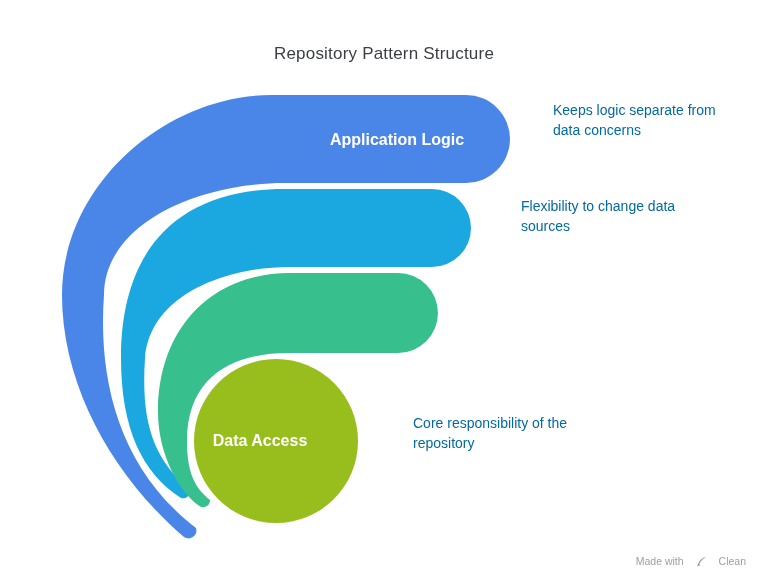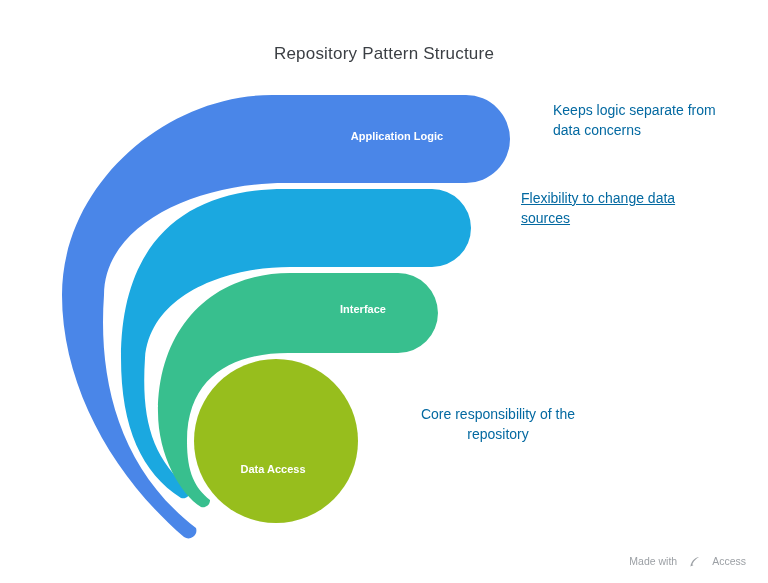--- a/index.html
+++ b/index.html
@@ -7,33 +7,33 @@
     position:relative;width:768px;height:583px;background:#ffffff;
     font-family:"Liberation Sans",sans-serif;overflow:hidden;
   }
   .title{
     position:absolute;top:44px;left:0;width:100%;text-align:center;
     font-size:17px;color:#3b3f44;letter-spacing:.2px;
   }
   .shapes{position:absolute;top:0;left:0;}
   .layer-label{
     position:absolute;color:#ffffff;font-weight:bold;text-align:center;
-    font-size:11px;line-height:1.35;
+    font-size:16px;line-height:1.35;
   }
   .label-app{left:297px;top:129px;width:200px;}
   .label-dsa{left:300px;top:205px;width:160px;}
   .label-if{left:288px;top:302px;width:150px;}
-  .label-da{left:193px;top:430px;width:160px;margin-top:32px;}
+  .label-da{left:180px;top:430px;width:160px;}
   .annotation{
     position:absolute;font-size:14px;color:#0369a1;line-height:1.42;
   }
   .ann-1{left:553px;top:101px;width:175px;}
-  .ann-2{left:521px;top:189px;width:172px;text-decoration:underline;}
+  .ann-2{left:521px;top:197px;width:172px;}
   .ann-3{left:487px;top:275px;width:175px;}
-  .ann-4{left:413px;top:405px;width:170px;text-align:center;}
+  .ann-4{left:413px;top:414px;width:170px;}
   .credit{
     position:absolute;right:22px;bottom:16px;display:flex;align-items:center;
     gap:12px;font-size:10.5px;color:#9ca0a5;
   }
   .credit .pen{display:inline-block;line-height:0;}
 </style>
 </head>
 <body>
 
 <div class="canvas">
@@ -60,30 +60,29 @@
              C 235,353 187,375 187,441
              C 187,473 195,488 210,500
              A 7,7 0 0 1 201,507
              C 180,494 158,455 158,412
              C 158,330 210,273 290,273 Z" fill="#38BF8E"></path>
 
     <circle cx="276" cy="441" r="82" fill="#97BE1D"></circle>
   </svg>
 
   <div class="layer-label label-app">Application Logic</div>
-  <div class="layer-label label-if">Interface</div>
   <div class="layer-label label-da">Data Access</div>
 
   <div class="annotation ann-1">Keeps logic separate from data concerns</div>
   <div class="annotation ann-2">Flexibility to change data sources</div>
   <div class="annotation ann-4">Core responsibility of the repository</div>
 
   <div class="credit">
     <span>Made with</span>
     <span class="pen">
       <svg width="11" height="11" viewBox="0 0 12 12">
         <path d="M11 1 C 7 1.6 3.4 4.2 1.6 10.4 L 2.8 10.9 C 4.6 5.6 7.4 3.2 11 1 Z M 1.2 11.4 L 4.8 10.2 L 3.2 8.8 Z" fill="#9ca0a5"></path>
       </svg>
     </span>
-    <span>Access</span>
+    <span>Clean</span>
   </div>
 
 </div>
 
 </body></html>

